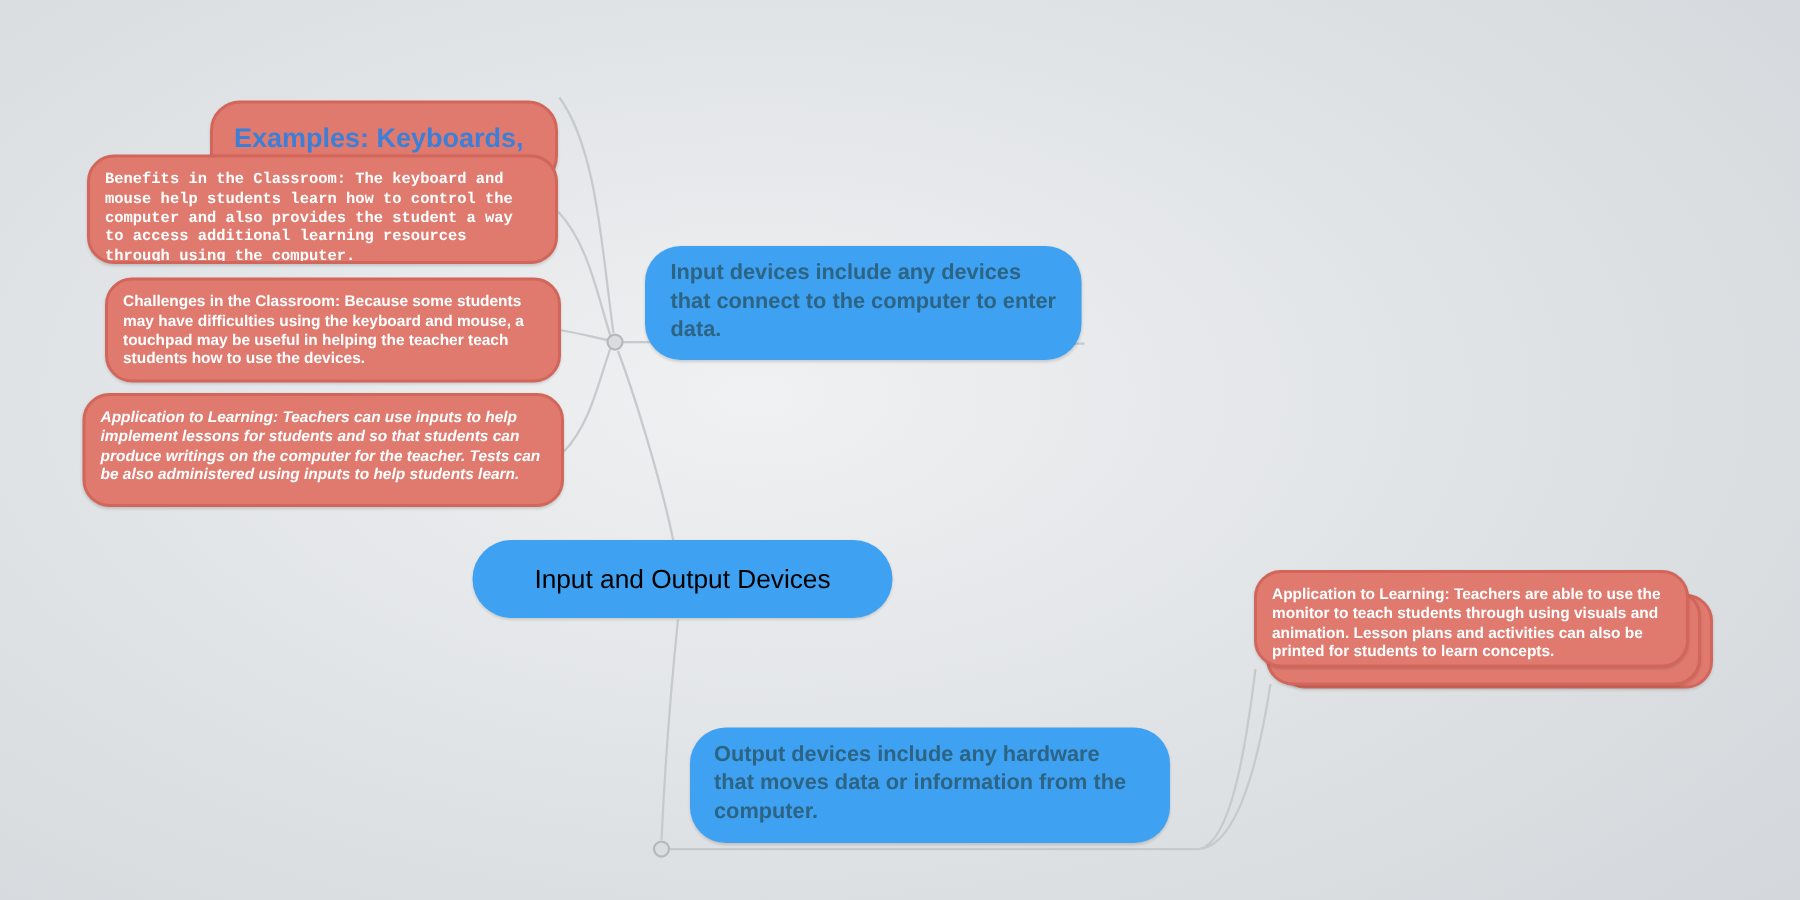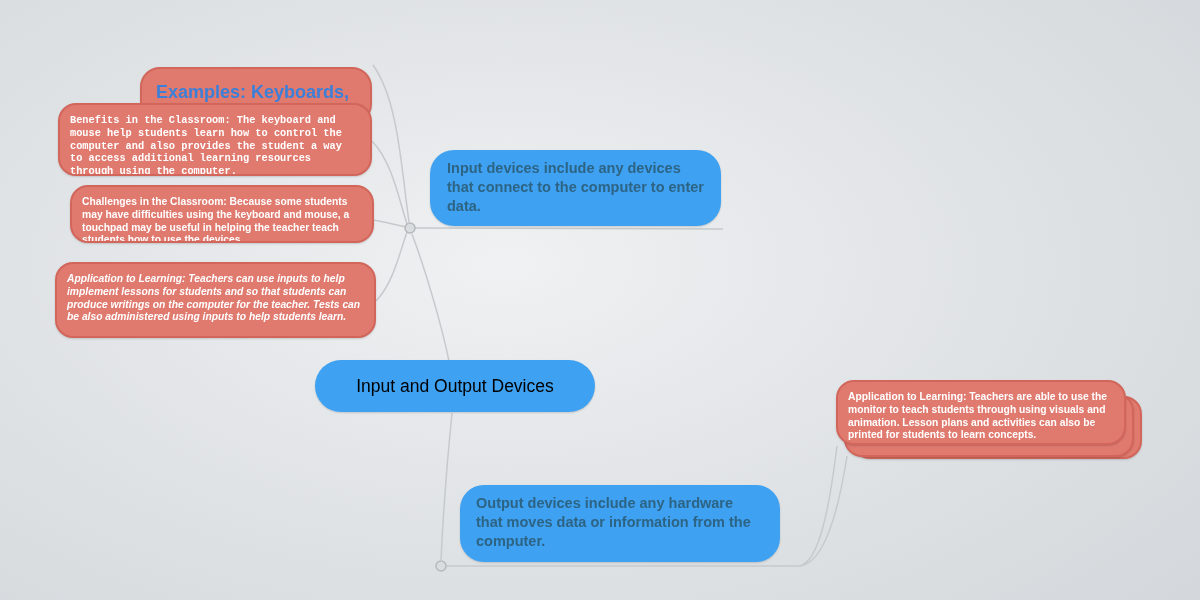--- a/index.html
+++ b/index.html
@@ -78,25 +78,25 @@
     <circle cx="441" cy="566" r="5" fill="#dadde0" stroke="#b5b9bd" stroke-width="1.5"></circle>
   </svg>
 
   <div class="node red layer" style="left:852px;top:396px;width:290px;height:63px;"></div>
   <div class="node red layer" style="left:844px;top:393px;width:290px;height:64px;"></div>
 
   <div class="node red examples" style="left:140px;top:35px;width:232px;height:57px;">Examples: Keyboards, mouse, trackball, touchpad</div>
 
   <div class="node red" style="left:58px;top:103px;width:314px;height:73px;font-family:Liberation Mono, monospace;">Benefits in the Classroom: The keyboard and mouse help students learn how to control the computer and also provides the student a way to access additional learning resources through using the computer.</div>
 
-  <div class="node red" style="left:70px;top:185px;width:304px;height:58px;">Challenges in the Classroom: Because some students may have difficulties using the keyboard and mouse, a touchpad may be useful in helping the teacher teach students how to use the devices.</div>
+  <div class="node red" style="left:70px;top:185px;width:304px;height:70px;">Challenges in the Classroom: Because some students may have difficulties using the keyboard and mouse, a touchpad may be useful in helping the teacher teach students how to use the devices.</div>
 
   <div class="node red" style="left:55px;top:262px;width:321px;height:76px;font-style:italic;">Application to Learning: Teachers can use inputs to help implement lessons for students and so that students can produce writings on the computer for the teacher. Tests can be also administered using inputs to help students learn.</div>
 
-  <div class="node blue" style="left:430px;top:150px;width:291px;height:76px;">Input devices include any devices that connect to the computer to enter data.</div>
+  <div class="node blue" style="left:430px;top:164px;width:291px;height:76px;">Input devices include any devices that connect to the computer to enter data.</div>
 
   <div class="node blue" style="left:460px;top:485px;width:320px;height:77px;padding-left:16px;">Output devices include any hardware that moves data or information from the computer.</div>
 
   <div class="node central" style="left:315px;top:360px;width:280px;height:52px;">Input and Output Devices</div>
 
   <div class="node red" style="left:836px;top:380px;width:290px;height:65px;">Application to Learning: Teachers are able to use the monitor to teach students through using visuals and animation. Lesson plans and activities can also be printed for students to learn concepts.</div>
 
 </div>
 
 </body></html>

